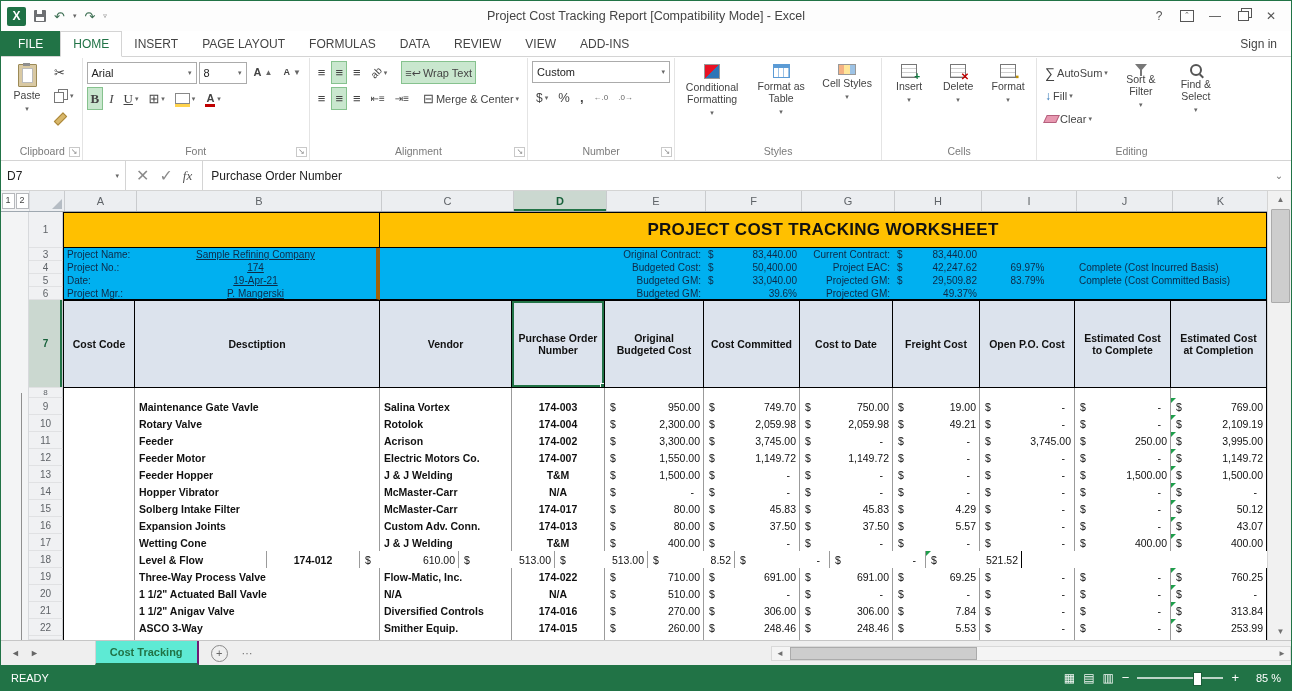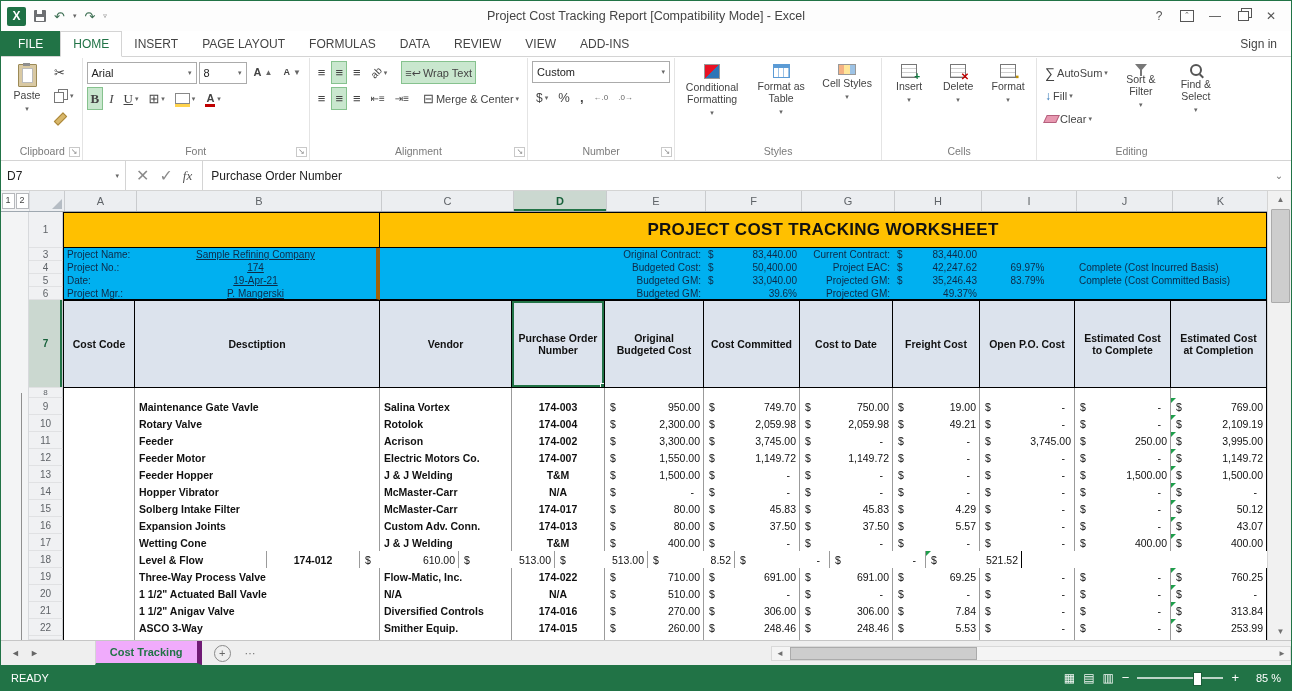--- a/index.html
+++ b/index.html
@@ -151,22 +151,22 @@
 
   
   .vscroll{width:26px;flex:0 0 auto;background:#F1F1F1;border-left:1px solid #D4D4D4;display:flex;flex-direction:column;box-sizing:border-box;}
   .vbtn{height:17px;display:flex;align-items:center;justify-content:center;color:#707070;font-size:8px;flex:0 0 auto;}
   .vthumb{margin:1px 3px;height:92px;background:#CDCDCD;border:1px solid #ABABAB;border-radius:1px;flex:0 0 auto;}
   .vtrack{flex:1 1 auto;}
 
   
   .tabbar{height:24px;flex:0 0 auto;display:flex;align-items:stretch;background:#EFEFEF;border-top:1px solid #C6C6C6;font-size:11px;}
   .tbarrows{display:flex;align-items:center;gap:10px;padding:0 10px;color:#666;font-size:9px;}
-  .sheettab{background:#f0abfc;color:#217346;font-weight:bold;padding:0 14px;display:flex;align-items:center;
-            border-left:1px solid #d4d4d4;border-right:5px solid #701a75;border-bottom:2px solid #217346;box-sizing:border-box;margin-left:46px;}
+  .sheettab{background:#5eead4;color:#217346;font-weight:bold;padding:0 14px;display:flex;align-items:center;
+            border-left:1px solid #d4d4d4;border-right:2px solid #701a75;border-bottom:2px solid #217346;box-sizing:border-box;margin-left:46px;}
   .newsheet{width:15px;height:15px;border:1px solid #8a8a8a;border-radius:50%;color:#666;display:flex;align-items:center;justify-content:center;
             font-size:11px;line-height:11px;align-self:center;margin-left:12px;}
   .tabdots{align-self:center;margin-left:14px;color:#777;}
   .hscroll{margin-left:auto;align-self:center;display:flex;align-items:center;width:520px;height:15px;background:#F4F4F4;border:1px solid #D9D9D9;box-sizing:border-box;}
   .hbtn{width:16px;display:flex;align-items:center;justify-content:center;color:#707070;font-size:8px;}
   .hthumb{width:185px;height:11px;background:#CDCDCD;border:1px solid #ABABAB;margin-left:2px;}
   .htrack{flex:1;}
 
   
   .statusbar{height:25px;flex:0 0 auto;background:#217346;color:#fff;display:flex;align-items:center;padding:0 10px;font-size:11px;}
@@ -561,21 +561,21 @@
             <div class="ic" style="width: 132px;"></div>
             <div class="ic" style="width: 93px;"></div>
             <div class="ic rlab" style="width: 99px;">Budgeted GM:</div>
             <div class="ic money" style="width: 96px;">
               <span class="cur">$</span>
               <span class="amt">33,040.00</span>
             </div>
             <div class="ic rlab" style="width: 93px;">Projected GM:</div>
             <div class="ic money" style="width: 87px;">
               <span class="cur">$</span>
-              <span class="amt">35,246.43</span>
+              <span class="amt">29,509.82</span>
             </div>
             <div class="ic pct" style="width: 95px;">83.79%</div>
             <div class="ic note" style="width: 192px;">Complete (Cost Committed Basis)</div>
           </div>
           <div class="grow ri last">
             <div class="og1"></div>
             <div class="og2"></div>
             <div class="rn">6</div>
             <div class="ic a" style="width: 72px;">Project Mgr.:</div>
             <div class="ic bval" style="width: 245px;">P. Mangerski</div>

